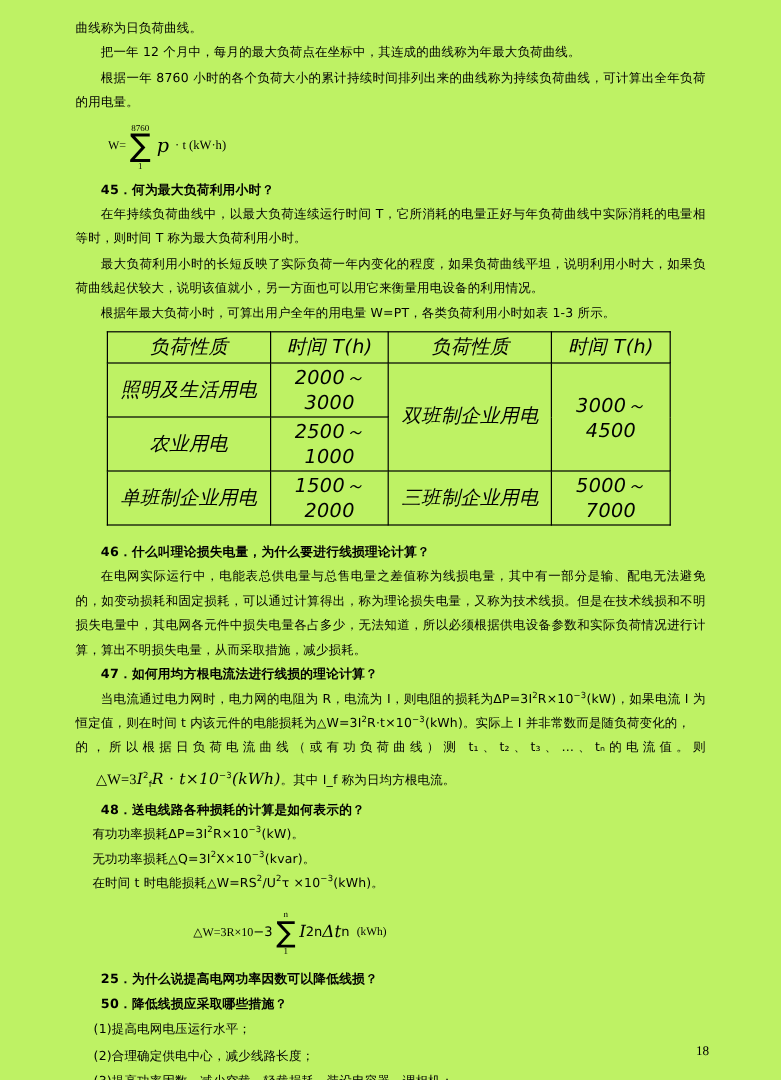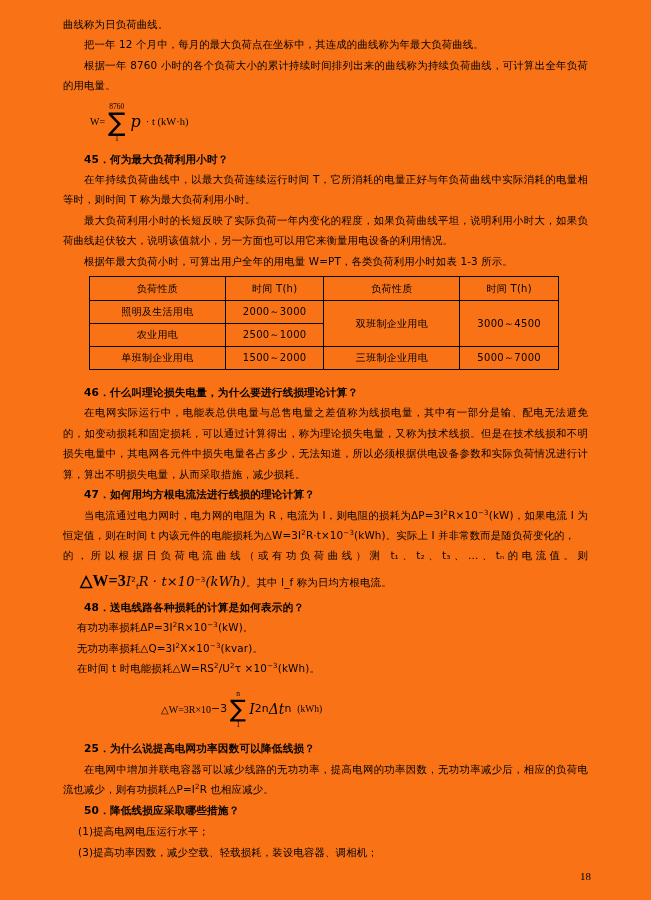--- a/index.html
+++ b/index.html
@@ -8,21 +8,21 @@
     background: #ffffff;
   }
   body {
     font-family: "DejaVu Sans", "Liberation Sans", sans-serif;
     color: #000000;
   }
   .page {
     position: relative;
     width: 651px;
     height: 900px;
-    background: #f97316;
+    background: #bef264;
     box-sizing: border-box;
     overflow: hidden;
   }
   .content {
     position: absolute;
     left: 63px;
     top: 14px;
     width: 525px;
   }
   .para {
@@ -111,22 +111,23 @@
     font-size: 10.5px;
     font-family: "Liberation Serif", serif;
     padding-left: 3px;
   }
 
   
   table.loadtable {
     border-collapse: collapse;
     margin: 5px 17px 4px 26px;
     width: 470px;
-    font-size: 10px;
+    font-size: 16px;
     table-layout: fixed;
+    font-style: italic;
   }
   table.loadtable td, table.loadtable th {
     border: 1px solid #000000;
     text-align: center;
     font-weight: normal;
     padding: 2px 0;
     height: 18px;
     letter-spacing: 0.3px;
   }
   table.loadtable thead td {
@@ -152,22 +153,21 @@
     letter-spacing: 0.15px;
     text-indent: 14px;
   }
   .f2 .it {
     font-family: "DejaVu Serif", serif;
     font-style: italic;
     font-size: 13px;
   }
   .f2 .num {
     font-family: "Liberation Serif", serif;
-    font-size: 16px;
-    font-weight: bold;
+    font-size: 12px;
   }
 
   
   .f3 {
     margin: 10px 0 8px 0;
     padding-left: 98px;
     display: flex;
     align-items: center;
     height: 42px;
   }
@@ -278,22 +278,22 @@
       </span>
       <span class="it">I</span>
         <sup>2</sup>
         <sub>n</sub>
         <span class="it">Δt</span>
         <sub>n</sub>
       <span class="tail">(kWh)</span>
     </div>
 
     <p class="heading">25．为什么说提高电网功率因数可以降低线损？</p>
-    <p class="para indent"><span>在电网中增加并联电容器可以减少线路的无功功率，提高电网的功率因数，无功功率减少后，相应的负荷电流也减少，则有功损耗△P=I</span><sup>2</sup><span>R 也相应减少。</span></p>
 
     <p class="heading">50．降低线损应采取哪些措施？</p>
     <p class="listline">(1)提高电网电压运行水平；</p>
+    <p class="listline">(2)合理确定供电中心，减少线路长度；</p>
     <p class="listline">(3)提高功率因数，减少空载、轻载损耗，装设电容器、调相机；</p>
 
   </div>
 
   <div class="pagenum">18</div>
 </div>
 
 </body></html>

